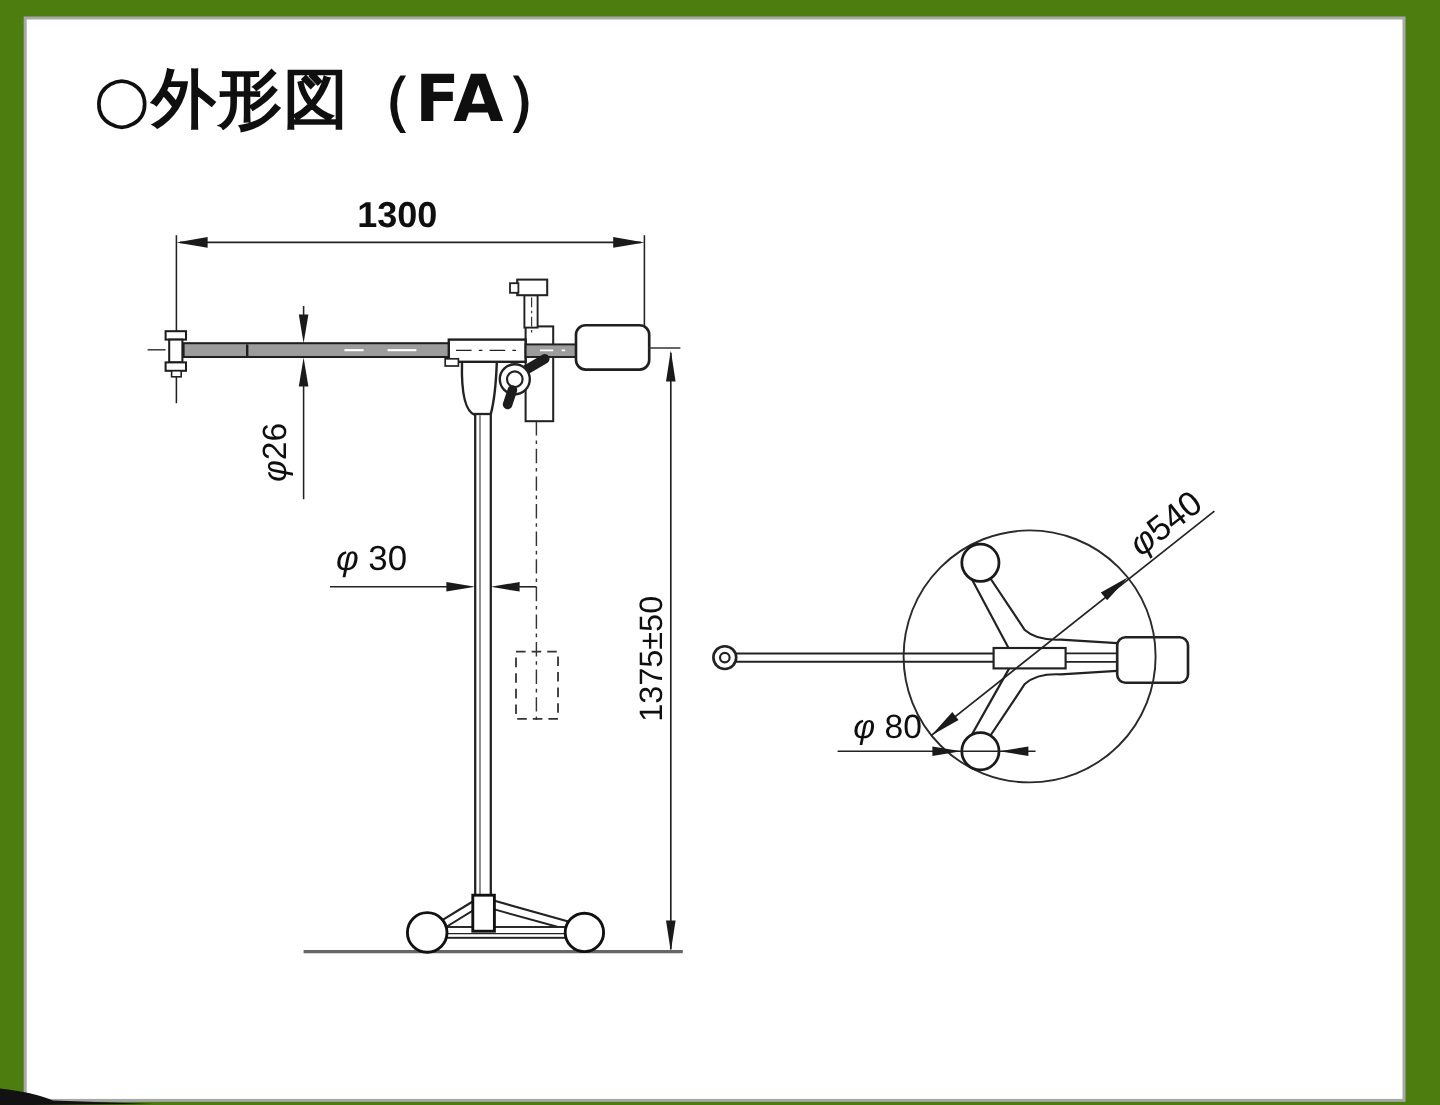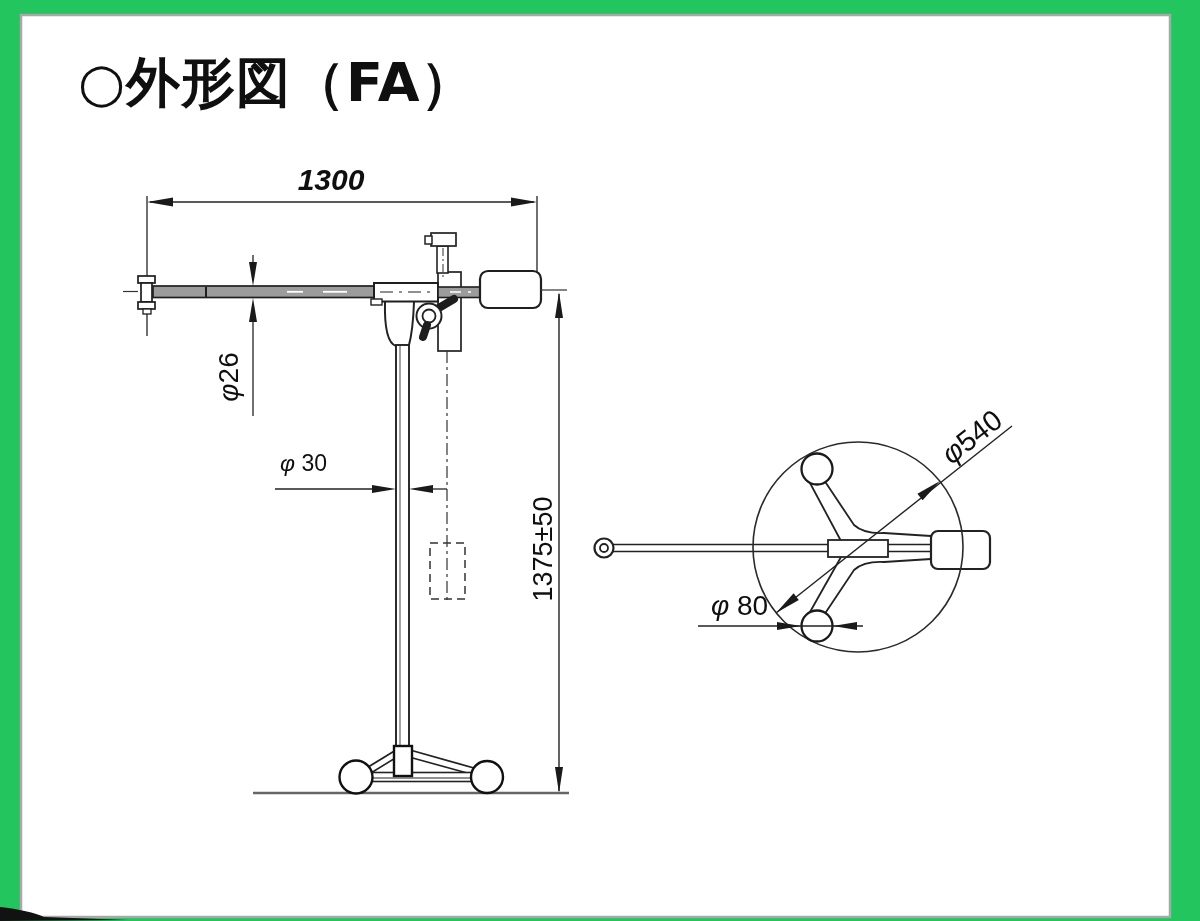--- a/index.html
+++ b/index.html
@@ -1,33 +1,33 @@
 <!DOCTYPE html>
 <html><head>
 <meta charset="utf-8">
 <style>
   html,body{margin:0;padding:0;background:#ffffff;}
   .sheet{
     position:relative;
     width:1200px;height:921px;
-    background:#22c55e;
+    background:#4d7c0f;
     overflow:hidden;
     font-family:"Liberation Sans", sans-serif;
     color:#0f0f0f;
     text-align:center;
   }
   svg.art{position:absolute;left:0;top:0;}
   .lbl{
     position:absolute;
     white-space:nowrap;
     color:#0f0f0f;
     line-height:1;
     font-family:"Liberation Sans", sans-serif;
   }
-  .ctr{transform:translate(-50%,-50%);font-style:italic;}
+  .ctr{transform:translate(-50%,-50%);}
   .rot90{transform:translate(-50%,-50%) rotate(-90deg);}
   .rot38{transform:translate(-50%,-50%) rotate(-38deg);}
   .phi::first-letter{font-style:italic;}
   .title{
     font-weight:700;
     font-size:54px;
     letter-spacing:1px;
     font-family:"DejaVu Sans","Liberation Sans",sans-serif;
   }
   .dim-b{font-weight:700;font-size:30px;}
@@ -186,21 +186,21 @@
 
     <path d="M0,907 C18,909 36,913 44,917 L128,920 L0,921 Z" fill="#121212"></path>
   </svg>
 
   <div class="lbl title" style="left:78px;top:56px;">○外形図（FA）</div>
 
   <div class="lbl dim-b ctr" style="left:331px;top:180px;">1300</div>
 
   <div class="lbl dim phi rot90" style="left:229px;top:377px;font-size:28px;">φ26</div>
 
-  <div class="lbl dim phi" style="left:280px;top:452px;font-size:23px;">φ 30</div>
+  <div class="lbl dim phi" style="left:280px;top:452px;font-size:29px;">φ 30</div>
 
   <div class="lbl dim rot90" style="left:543px;top:549px;font-size:27px;">1375±50</div>
 
   <div class="lbl dim phi rot38" style="left:972px;top:437px;font-size:29px;">φ540</div>
 
   <div class="lbl dim phi" style="left:699px;top:592px;font-size:28px;margin-left:12px;">φ 80</div>
 
 </div>
 
 </body></html>

